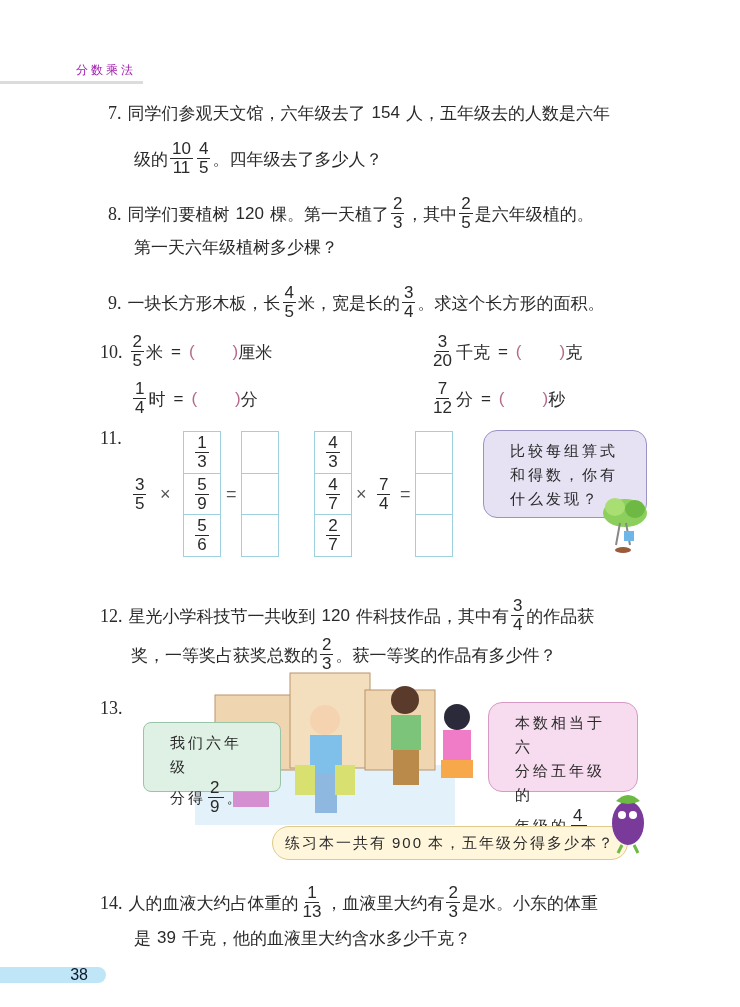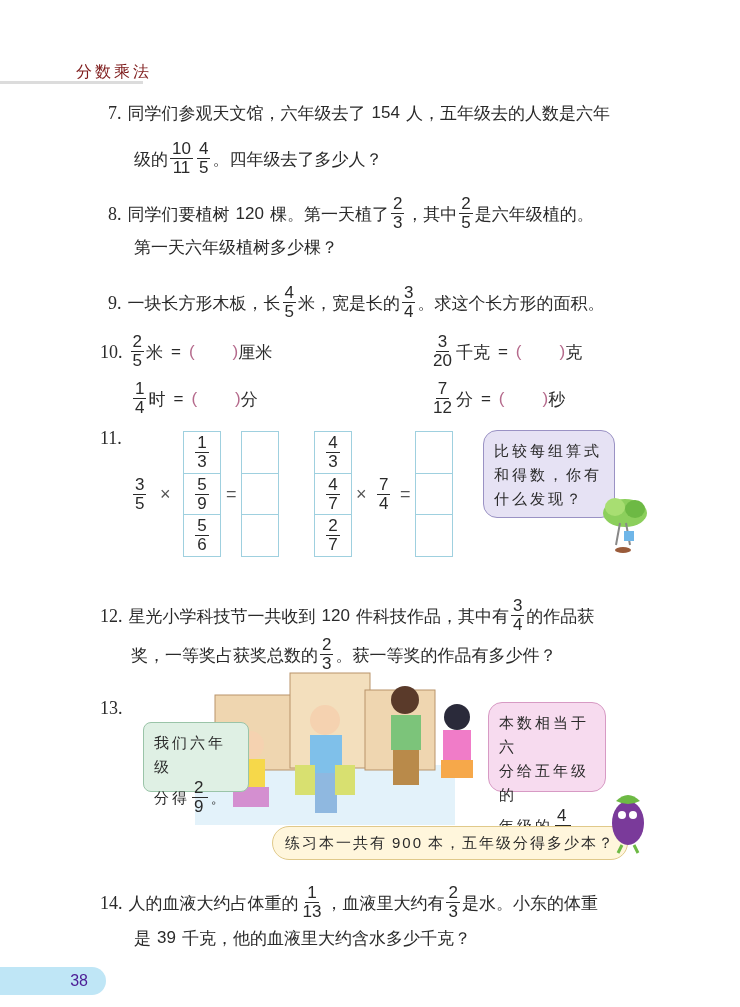--- a/index.html
+++ b/index.html
@@ -1,38 +1,38 @@
 <!DOCTYPE html>
 <html><head>
 <meta charset="utf-8">
 <style>
   html, body { margin:0; padding:0; }
   body { width:740px; height:1007px; background:#ffffff; position:relative; overflow:hidden;
          font-family:"DejaVu Serif", serif; color:#2a2a2a; }
   .header-line { position:absolute; left:0; top:81px; width:143px; height:3px; background:#dcdcdc; }
-  .header-title { position:absolute; left:76px; top:62px; font-size:16px; letter-spacing:3px; color:#7f1d1d; }
+  .header-title { position:absolute; left:76px; top:62px; font-size:12px; letter-spacing:3px; color:#a21caf; }
   .line { position:absolute; font-size:17px; white-space:nowrap; line-height:20px; display:flex; align-items:center; }
   .num { font-family:"Liberation Sans", sans-serif; }
   .qn { font-family:"Liberation Serif", serif; font-size:18px; margin-right:6px; }
   .frac { display:inline-flex; flex-direction:column; align-items:center; font-family:"Liberation Sans", sans-serif;
           font-size:17px; line-height:18px; margin:0 2px; vertical-align:middle; }
   .frac .n { padding:0 2px; border-bottom:1.5px solid #2a2a2a; }
   .frac .d { padding:0 2px; }
   .paren { color:#b56a8c; font-family:"Liberation Sans", sans-serif; }
   .boxcol { position:absolute; border:1.5px solid #9fd0df; display:flex; flex-direction:column; }
   .boxcol .cell { flex:1; border-bottom:1.5px solid #9fd0df; display:flex; align-items:center; justify-content:center; }
   .boxcol .cell:last-child { border-bottom:none; }
   .op { position:absolute; font-family:"Liberation Sans", sans-serif; font-size:18px; color:#555; }
-  .bubble { position:absolute; font-size:15px; line-height:24px; padding:8px 10px; letter-spacing:3px; }
+  .bubble { position:absolute; font-size:15px; line-height:24px; padding:8px 26px; letter-spacing:3px; }
   .bubble-purple { background:#e6e2f4; border:1.5px solid #9a92c4; border-radius:14px; }
   .bubble-green { background:#dff0e4; border:1.5px solid #9ac4a8; border-radius:8px; }
   .bubble-pink { background:#f7dbef; border:1.5px solid #d79ac4; border-radius:14px; }
   .bubble-yellow { background:#fff6dc; border:1.5px solid #e0c98a; border-radius:18px; }
-  .page-tab { position:absolute; left:0; top:967px; width:106px; height:28px; background:#bfe6f6; border-radius:0 14px 14px 0;
-              font-family:"Liberation Sans", sans-serif; font-size:16px; display:flex; align-items:center; justify-content:flex-end; padding-right:18px; box-sizing:border-box; color:#4c1d95; }
+  .page-tab { position:absolute; left:0; top:967px; width:106px; height:16px; background:#bfe6f6; border-radius:0 14px 14px 0;
+              font-family:"Liberation Sans", sans-serif; font-size:16px; display:flex; align-items:center; justify-content:flex-end; padding-right:18px; box-sizing:border-box; color:#0f172a; }
   .scene { position:absolute; left:195px; top:665px; width:400px; height:162px; }
 </style>
 </head>
 <body>
 
 <div class="header-title">分数乘法</div>
 <div class="header-line"></div>
 
 <div class="line" style="left:108px; top:103px;">
   <span class="qn">7.</span>

